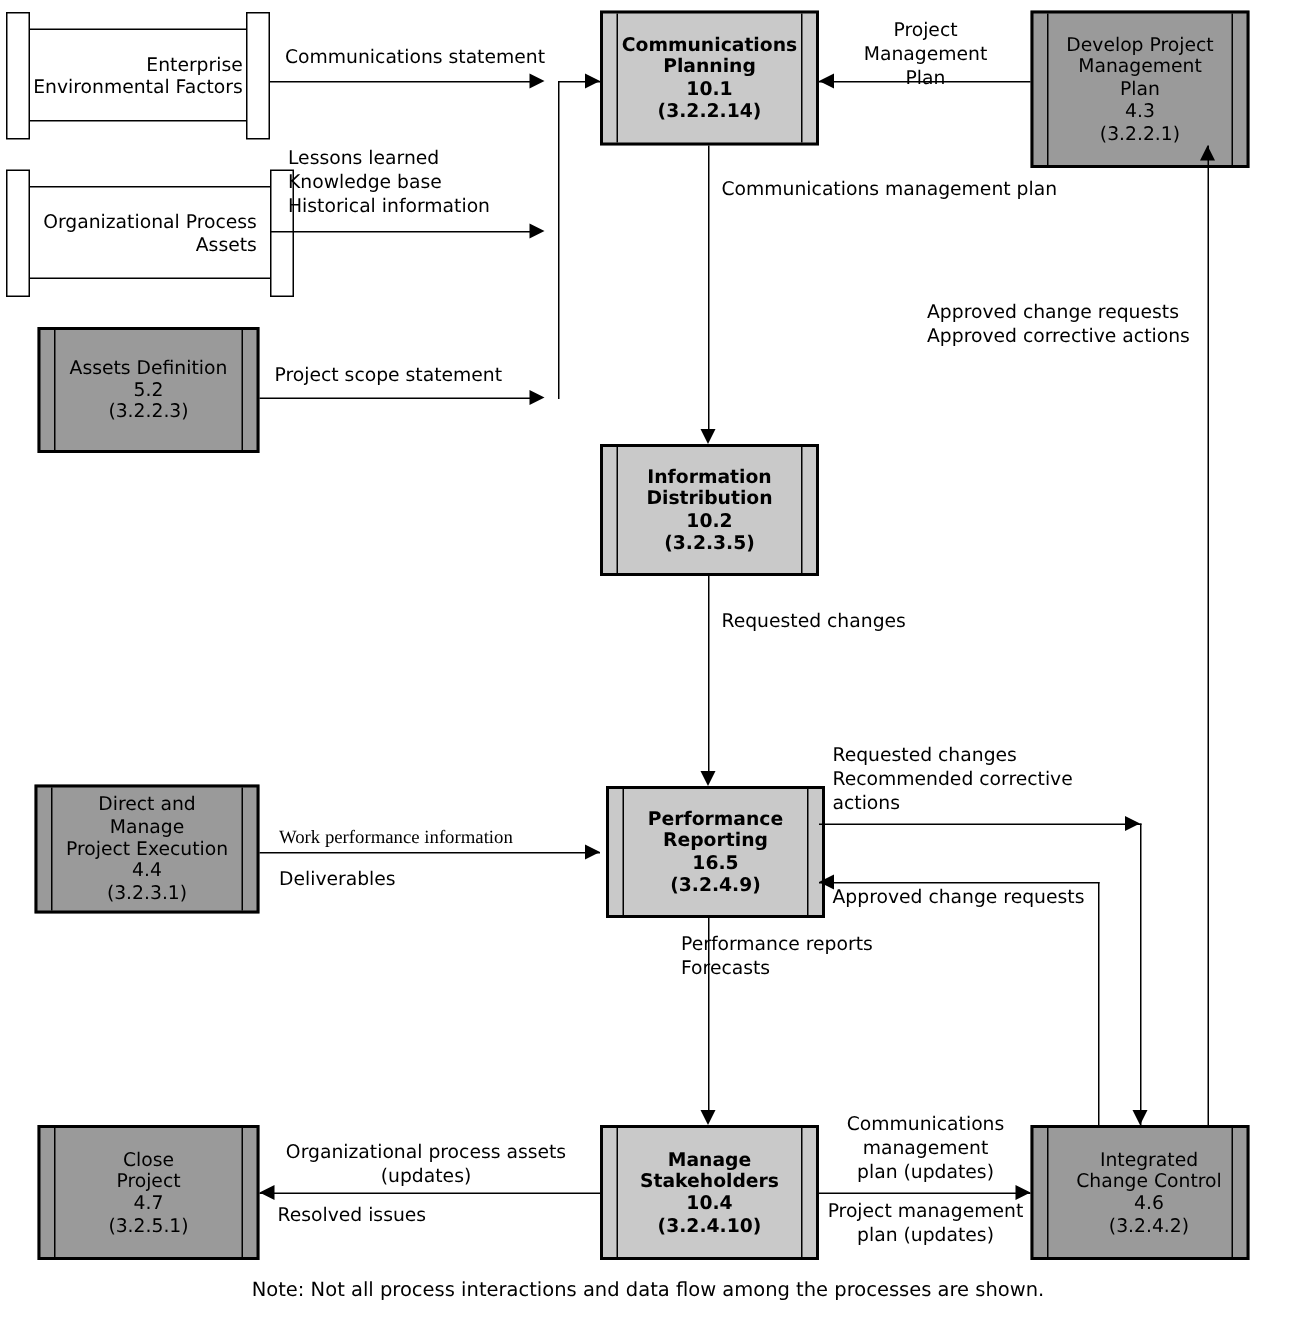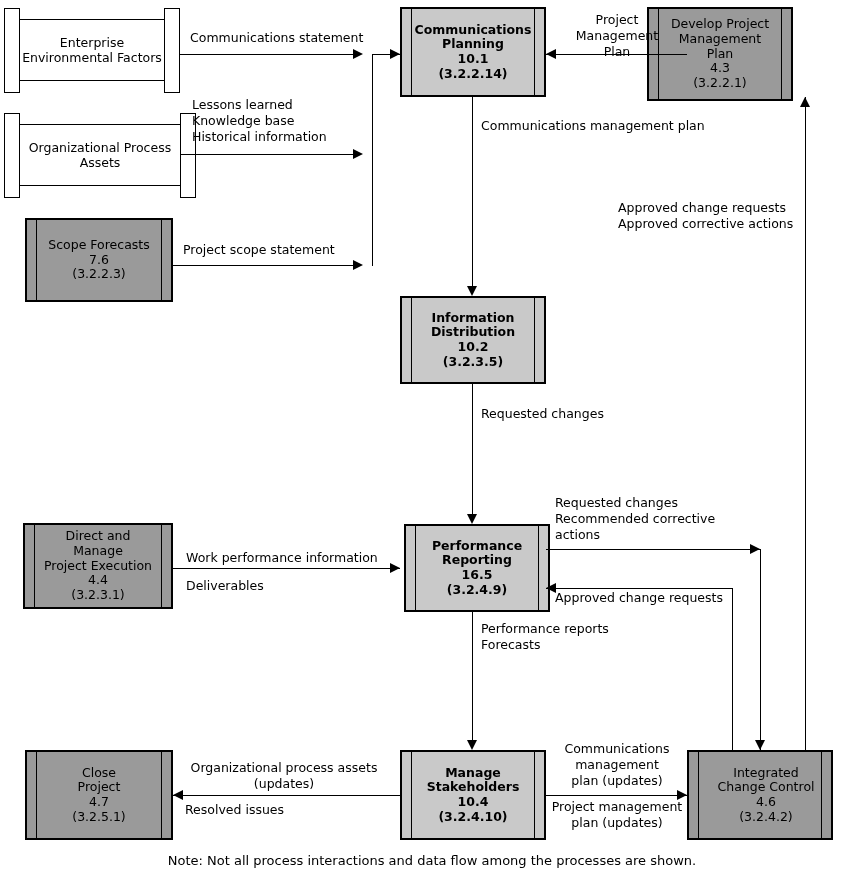--- a/index.html
+++ b/index.html
@@ -19,21 +19,21 @@
 
   
   .store{position:absolute;}
   .store .body{position:absolute;left:14px;right:14px;top:11px;bottom:12px;
         box-sizing:border-box;border-top:1.6px solid #000;border-bottom:1.6px solid #000;
         background:#fff;display:flex;align-items:center;justify-content:center;}
   .store .bar{position:absolute;top:0;bottom:0;width:16px;box-sizing:border-box;
         border:1.6px solid #000;background:#fff;}
   .store .bar.l{left:0;}
   .store .bar.r{right:0;}
-  .store .txt{font-size:12.5px;line-height:1.22;text-align:center;}
+  .store .txt{font-size:12.5px;line-height:1.22;text-align:right;}
 
   
   .h{position:absolute;height:0;border-top:1.7px solid #000;}
   .v{position:absolute;width:0;border-left:1.7px solid #000;}
   .ar{position:absolute;width:0;height:0;}
   .ar.r{border-top:5.5px solid transparent;border-bottom:5.5px solid transparent;border-left:10px solid #000;}
   .ar.l{border-top:5.5px solid transparent;border-bottom:5.5px solid transparent;border-right:10px solid #000;}
   .ar.d{border-left:5.5px solid transparent;border-right:5.5px solid transparent;border-top:10px solid #000;}
   .ar.u{border-left:5.5px solid transparent;border-right:5.5px solid transparent;border-bottom:10px solid #000;}
 
@@ -61,36 +61,36 @@
     <div class="body">
       <div class="txt">Organizational Process<br>Assets</div>
     </div>
     <div class="bar l"></div>
     <div class="bar r"></div>
   </div>
 
   <div class="proc dark" style="left:25px;top:218px;width:148px;height:84px;">
     <div class="inner"></div>
     <div class="txt">
-      <div>Scope Forecasts</div>
-      <div>7.6</div>
+      <div>Assets Definition</div>
+      <div>5.2</div>
       <div>(3.2.2.3)</div>
     </div>
   </div>
 
   <div class="proc light" style="left:400px;top:7px;width:146px;height:90px;">
     <div class="inner"></div>
     <div class="txt">
       <div>Communications<br>Planning</div>
       <div>10.1</div>
       <div>(3.2.2.14)</div>
     </div>
   </div>
 
-  <div class="proc dark" style="left:647px;top:7px;width:146px;height:94px;">
+  <div class="proc dark" style="left:687px;top:7px;width:146px;height:105px;">
     <div class="inner"></div>
     <div class="txt">
       <div>Develop Project<br>Management<br>Plan</div>
       <div>4.3</div>
       <div>(3.2.2.1)</div>
     </div>
   </div>
 
   <div class="proc light" style="left:400px;top:296px;width:146px;height:88px;">
     <div class="inner"></div>
@@ -193,25 +193,25 @@
   <div class="h" style="left:546px;top:795px;width:141px;"></div>
   <div class="ar r" style="left:677px;top:790px;"></div>
 
   <div class="lbl l" style="left:190px;top:30px;">Communications statement</div>
   <div class="lbl l" style="left:192px;top:97px;">Lessons learned<br>Knowledge base<br>Historical information</div>
   <div class="lbl l" style="left:183px;top:242px;">Project scope statement</div>
   <div class="lbl c" style="left:553px;top:12px;width:128px;">Project Management<br>Plan</div>
   <div class="lbl l" style="left:481px;top:118px;">Communications management plan</div>
   <div class="lbl l" style="left:618px;top:200px;">Approved change requests<br>Approved corrective actions</div>
   <div class="lbl l" style="left:481px;top:406px;">Requested changes</div>
-  <div class="lbl l" style="left:186px;top:550px;">Work performance information</div>
+  <div class="lbl l" style="left:186px;top:550px;font-family:Liberation Serif, serif;">Work performance information</div>
   <div class="lbl l" style="left:186px;top:578px;">Deliverables</div>
   <div class="lbl l" style="left:555px;top:495px;">Requested changes<br>Recommended corrective<br>actions</div>
   <div class="lbl l" style="left:555px;top:590px;">Approved change requests</div>
-  <div class="lbl l" style="left:481px;top:621px;">Performance reports<br>Forecasts</div>
+  <div class="lbl l" style="left:454px;top:621px;">Performance reports<br>Forecasts</div>
   <div class="lbl c" style="left:176px;top:760px;width:216px;">Organizational process assets<br>(updates)</div>
   <div class="lbl l" style="left:185px;top:802px;">Resolved issues</div>
   <div class="lbl c" style="left:549px;top:741px;width:136px;">Communications<br>management<br>plan (updates)</div>
   <div class="lbl c" style="left:545px;top:799px;width:144px;">Project management<br>plan (updates)</div>
 
   <div class="note" style="top:853px;">Note: Not all process interactions and data flow among the processes are shown.</div>
 
 </div>
 
 </body></html>

